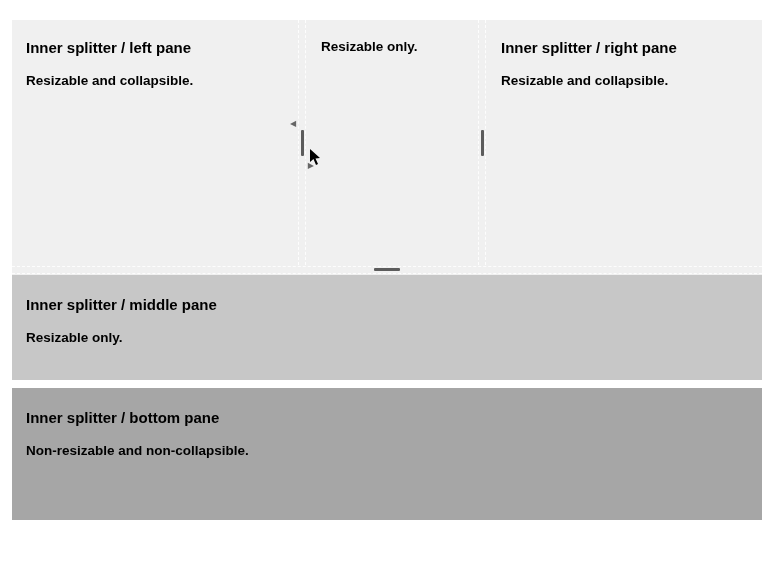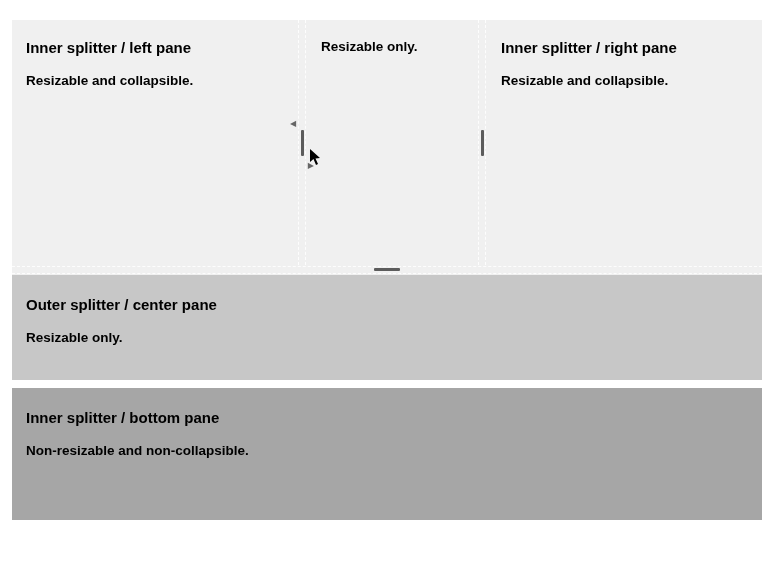--- a/index.html
+++ b/index.html
@@ -176,21 +176,21 @@
           <path d="M1 1 L1 14 L4.5 11 L7 17 L9 16 L6.5 10.5 L11 10 Z" fill="#000"></path>
         </svg>
     </div>
   </div>
 
   <div class="h-split">
     <span class="h-handle"></span>
   </div>
 
   <div class="middle-pane">
-    <h3>Outer splitter / center pane</h3>
+    <h3>Inner splitter / middle pane</h3>
     <p class="desc">Resizable only.</p>
   </div>
 
   <div class="gap"></div>
 
   <div class="bottom-pane">
     <h3>Inner splitter / bottom pane</h3>
     <p class="desc">Non-resizable and non-collapsible.</p>
   </div>
 

